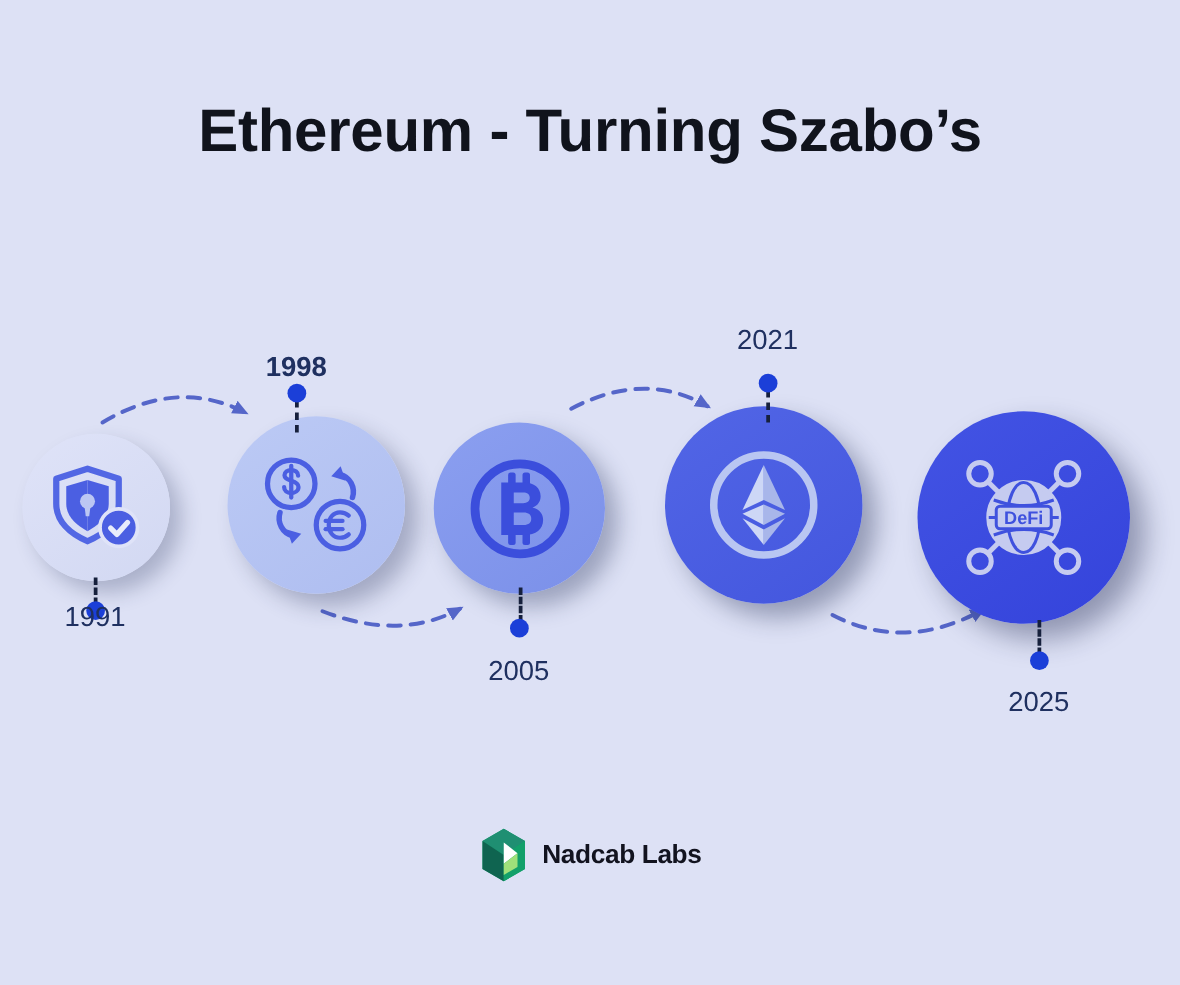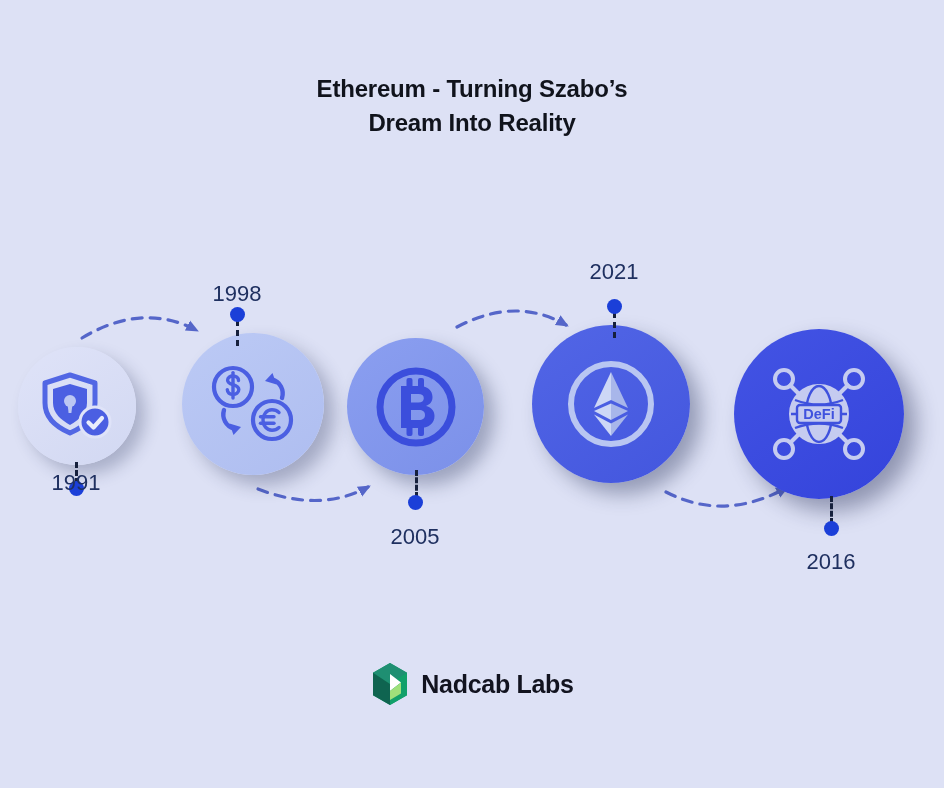--- a/index.html
+++ b/index.html
@@ -13,21 +13,21 @@
     position: relative;
   }
 
   
   .title {
     position: absolute;
     left: 0;
     top: 72px;
     width: 944px;
     text-align: center;
-    font-size: 24px;
+    font-size: 48px;
     font-weight: bold;
     color: #10131c;
     line-height: 1.42;
     letter-spacing: -0.2px;
   }
   .title-line { display: block; }
 
   
   .stage {
     position: absolute;
@@ -96,26 +96,26 @@
     font-size: 22px;
     font-weight: normal;
     color: #1f3060;
     white-space: nowrap;
     text-align: center;
   }
 
   
   .m1-stem { left: 75px; top: 462px; height: 22px; }
   .m1-dot  { left: 69px; top: 481px; }
-  .m1-year { left: 24px; top: 470px; width: 104px; }
+  .m1-year { left: 24px; top: 481px; width: 104px; }
 
   
   .m2-stem { left: 236px; top: 320px; height: 26px; }
   .m2-dot  { left: 230px; top: 307px; }
-  .m2-year { left: 185px; top: 281px; width: 104px; }
+  .m2-year { left: 185px; top: 281px; width: 104px; font-weight: bold; }
 
   
   .m3-stem { left: 415px; top: 470px; height: 28px; }
   .m3-dot  { left: 408px; top: 495px; }
   .m3-year { left: 363px; top: 524px; width: 104px; }
 
   
   .m4-stem { left: 613px; top: 312px; height: 26px; }
   .m4-dot  { left: 607px; top: 299px; }
   .m4-year { left: 562px; top: 259px; width: 104px; }
@@ -139,32 +139,31 @@
     left: 0;
     top: 662px;
     width: 944px;
     display: flex;
     align-items: center;
     justify-content: center;
     gap: 11px;
   }
   .logo-mark { width: 40px; height: 44px; display: block; }
   .logo-text {
-    font-size: 25px;
+    font-size: 21px;
     font-weight: bold;
     color: #12131f;
     letter-spacing: -0.3px;
   }
 </style>
 </head>
 <body>
 
 <div class="title">
   <span class="title-line">Ethereum - Turning Szabo’s</span>
-  <span class="title-line">Dream Into Reality</span>
 </div>
 
 <div class="stage">
 
   <svg class="connectors" viewBox="0 0 944 788" width="944" height="788" fill="none">
     <defs>
       <marker id="arrow" viewBox="0 0 10 10" refX="6" refY="5" markerWidth="5" markerHeight="5" orient="auto-start-reverse">
         <path d="M 0 1.5 L 8 5 L 0 8.5 z" fill="#5566c9"></path>
       </marker>
     </defs>
@@ -310,21 +309,21 @@
           <path d="M28 38 Q52 47 76 38"></path>
           <path d="M28 66 Q52 57 76 66"></path>
         </g>
         <rect x="30" y="43" width="44" height="18" rx="3" fill="#c5cbf0" stroke="#3f51de" stroke-width="2.4"></rect>
         <text x="52" y="57" text-anchor="middle" font-family="Liberation Sans, sans-serif" font-size="14.5" font-weight="bold" fill="#3f51de">DeFi</text>
       </svg>
     </div>
     <div class="marker">
       <div class="stem m5-stem"></div>
       <div class="dot m5-dot"></div>
-      <div class="year m5-year">2016</div>
+      <div class="year m5-year">2025</div>
     </div>
   </div>
 
 </div>
 
 <div class="footer-logo">
   <svg class="logo-mark" viewBox="0 0 40 44">
     <path d="M20 1 L37 10.8 L37 33.2 L20 43 L3 33.2 L3 10.8 Z" fill="#12a06a"></path>
     <path d="M20 1 L37 10.8 L20 22 L3 10.8 Z" fill="#1f8f72"></path>
     <path d="M3 10.8 L20 22 L20 43 L3 33.2 Z" fill="#0f6450"></path>

